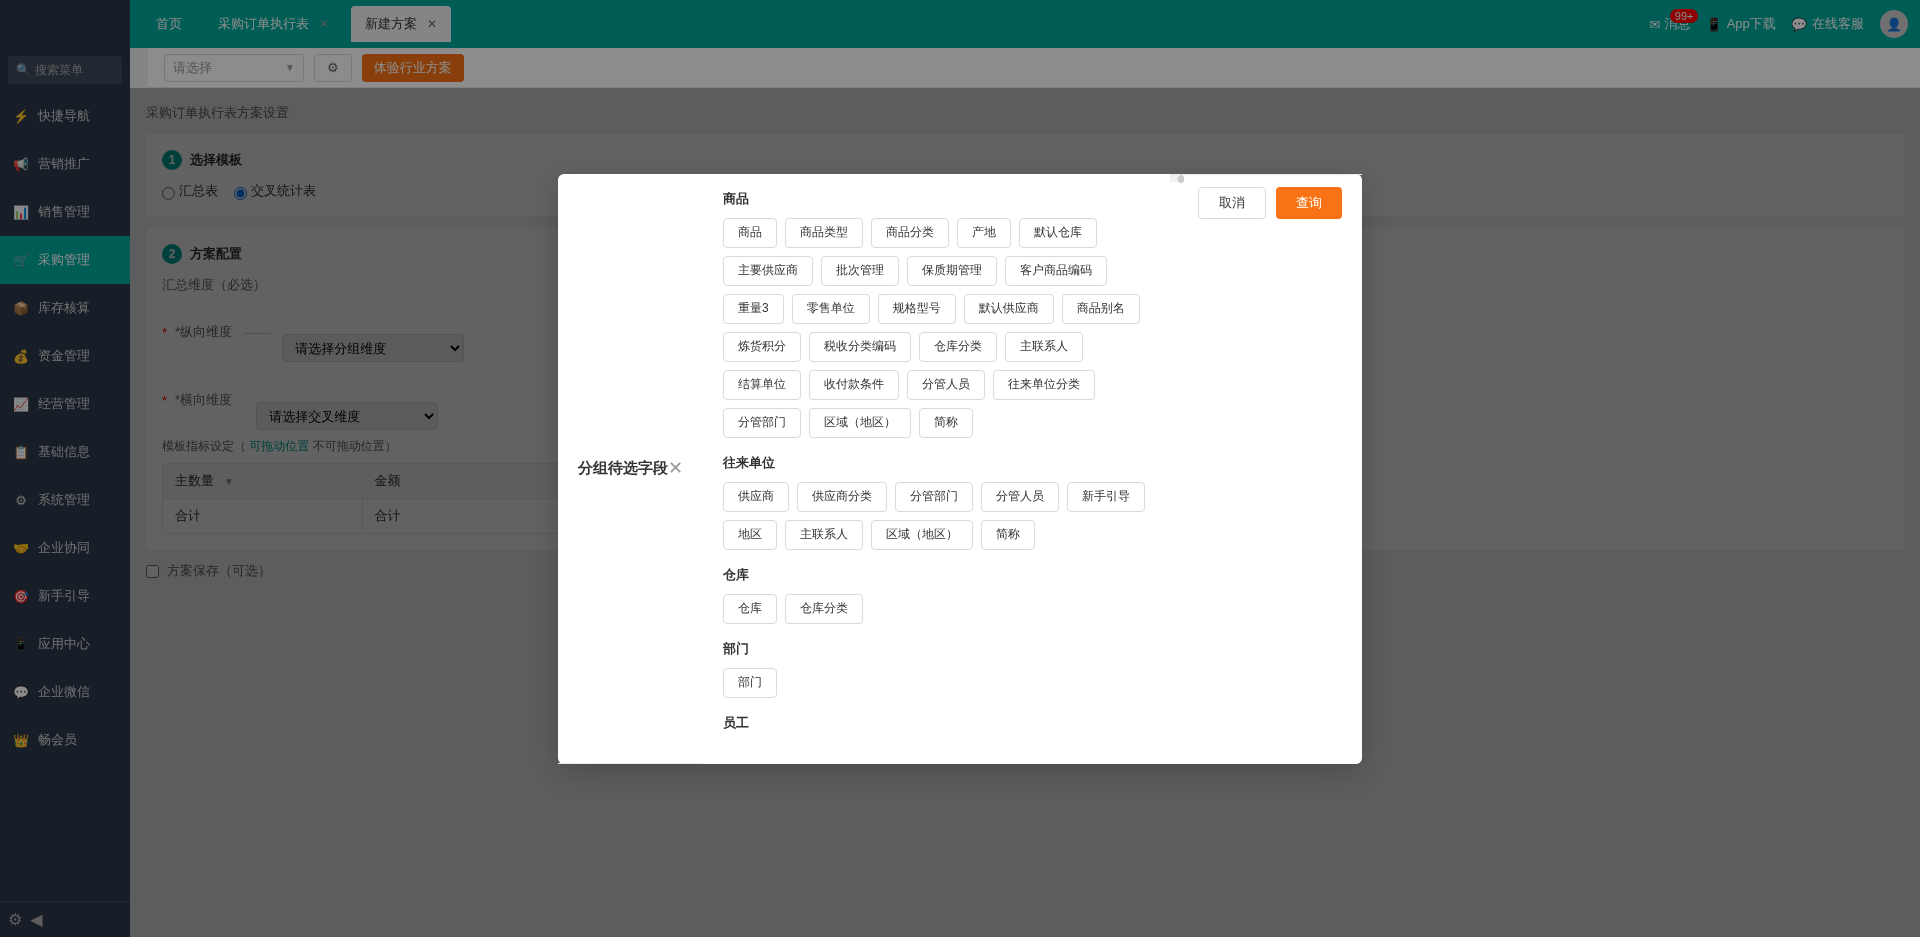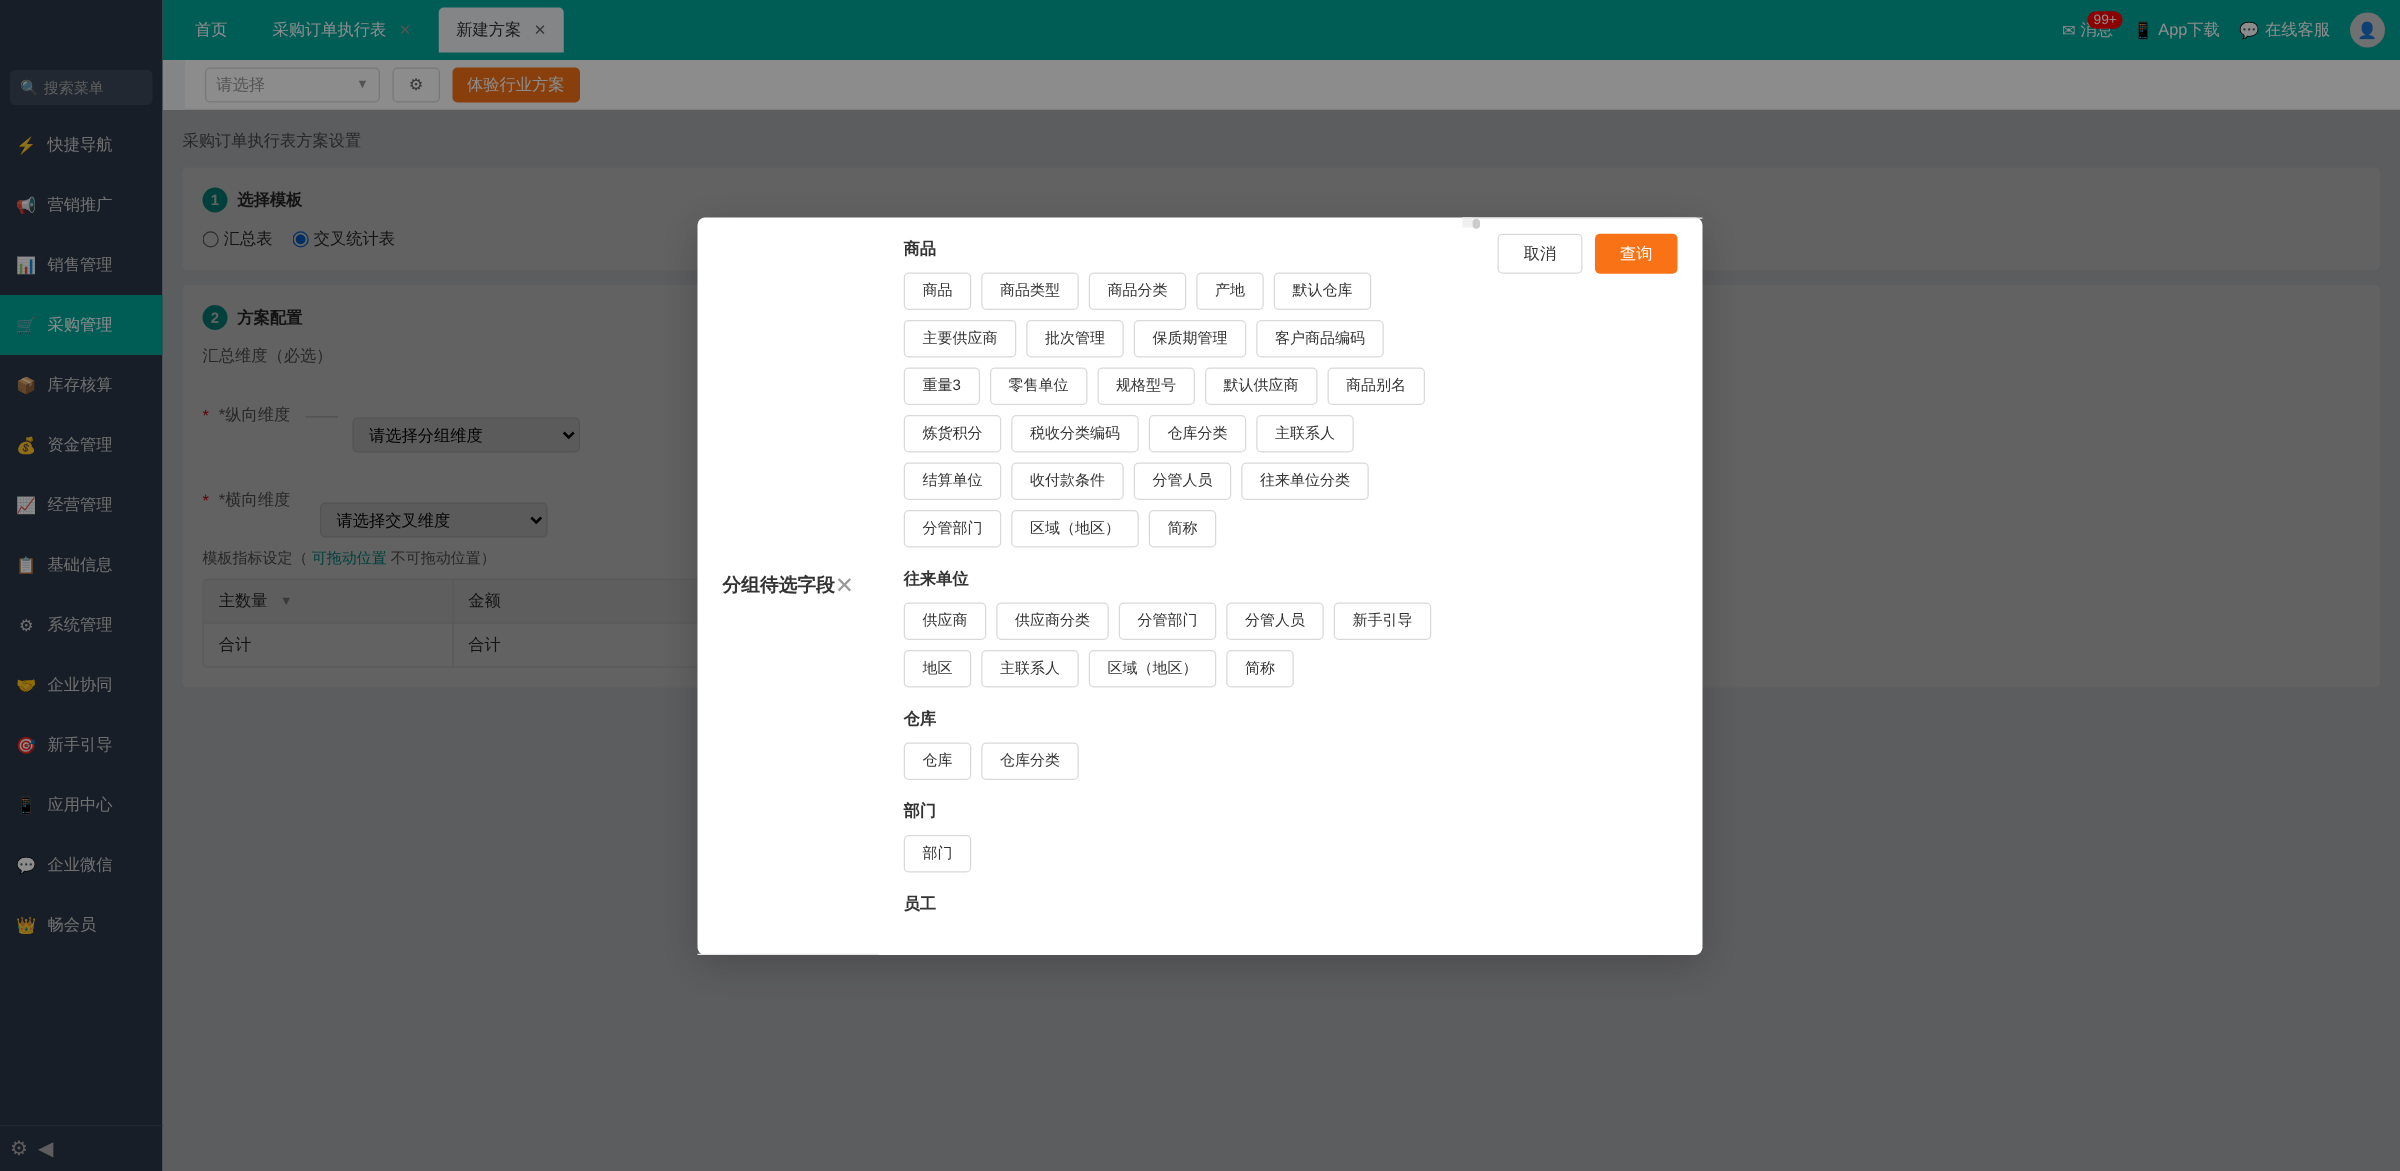--- a/index.html
+++ b/index.html
@@ -339,21 +339,21 @@
       font-weight: bold;
     }
     .radio-group {
       display: flex;
       gap: 16px;
       align-items: center;
       font-size: 13px;
     }
     .radio-item {
       display: flex;
-      align-items: center;
+      align-items: flex-end;
       gap: 4px;
       cursor: pointer;
     }
     .form-row {
       display: flex;
       align-items: center;
       gap: 8px;
       margin-bottom: 8px;
       font-size: 13px;
       color: #666;
@@ -578,20 +578,24 @@
         </div>
         <div class="stats-table-cell">
           <span>金额</span>
         </div>
       </div>
       <div class="stats-table-row">
         <div class="stats-table-cell">合计</div>
         <div class="stats-table-cell">合计</div>
       </div>
     </div>
+  </div>
+  <div style="display:flex;align-items:center;gap:8px;margin-bottom:16px;">
+    <input type="checkbox" style="">
+    <span style="font-size:13px;color:#666;">方案保存（可选）</span>
   </div>
 </div>
 
 <div class="modal-overlay">
   <div class="modal">
 
     <div class="modal-header">
       <span class="modal-title">分组待选字段</span>
       <span class="modal-close">✕</span>
     </div>

